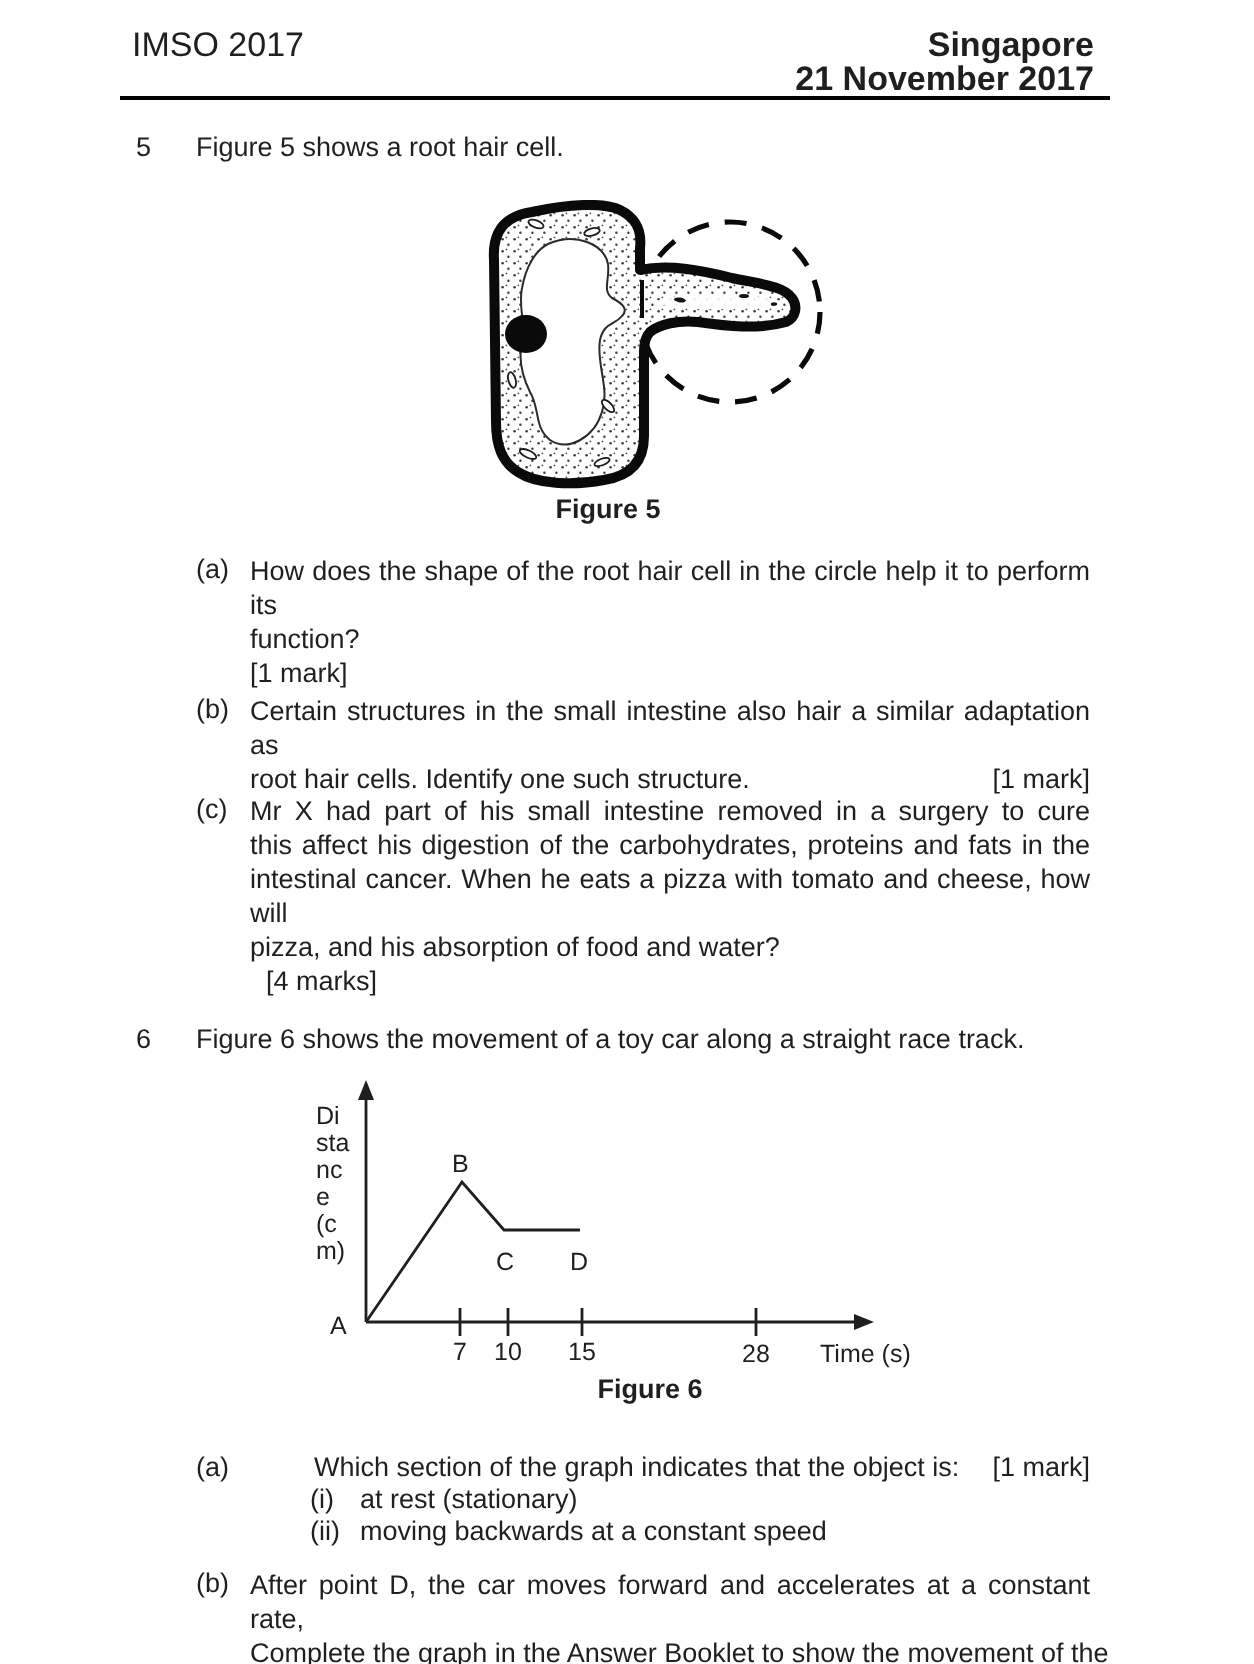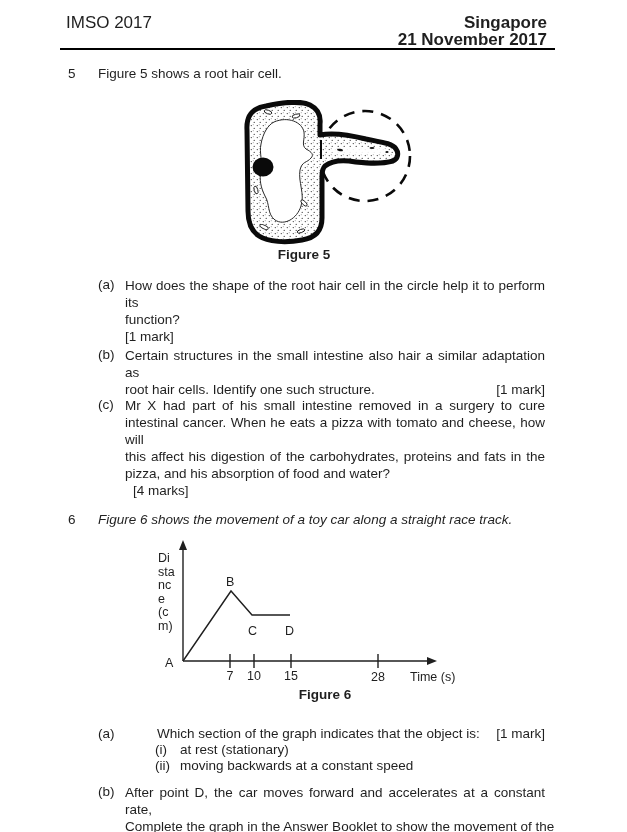--- a/index.html
+++ b/index.html
@@ -113,29 +113,29 @@
         <span>root hair cells. Identify one such structure.</span>
         <span class="marks">[1 mark]</span>
       </div>
     </div>
   </div>
 
   <div class="abs part" style="left:98px;top:397px;width:447px;">
     <div class="plabel">(c)</div>
     <div class="ptext">
       <div class="jline">Mr X had part of his small intestine removed in a surgery to cure</div>
+      <div class="jline">this affect his digestion of the carbohydrates, proteins and fats in the</div>
       <div class="jline">intestinal cancer. When he eats a pizza with tomato and cheese, how will</div>
-      <div class="jline">this affect his digestion of the carbohydrates, proteins and fats in the</div>
       <div class="pline">pizza, and his absorption of food and water?</div>
       <div class="pline indent8">[4 marks]</div>
     </div>
   </div>
 
   <div class="abs qnum" style="left:68px;top:512px;">6</div>
-  <div class="abs qintro" style="left:98px;top:512px;font-style:italic;">Figure 6 shows the movement of a toy car along a straight race track.</div>
+  <div class="abs qintro" style="left:98px;top:512px;">Figure 6 shows the movement of a toy car along a straight race track.</div>
 
   <svg class="abs" style="left:140px;top:539px;" width="330" height="150" viewBox="0 0 330 150">
 
     <line x1="43" y1="8" x2="43" y2="122" stroke="#1f1f1f" stroke-width="1.4"></line>
     <polygon points="43,1 39,11 47,11" fill="#1f1f1f"></polygon>
 
     <line x1="43" y1="122" x2="290" y2="122" stroke="#1f1f1f" stroke-width="1.4"></line>
     <polygon points="297,122 287,118 287,126" fill="#1f1f1f"></polygon>
 
     <g stroke="#1f1f1f" stroke-width="1.4">

